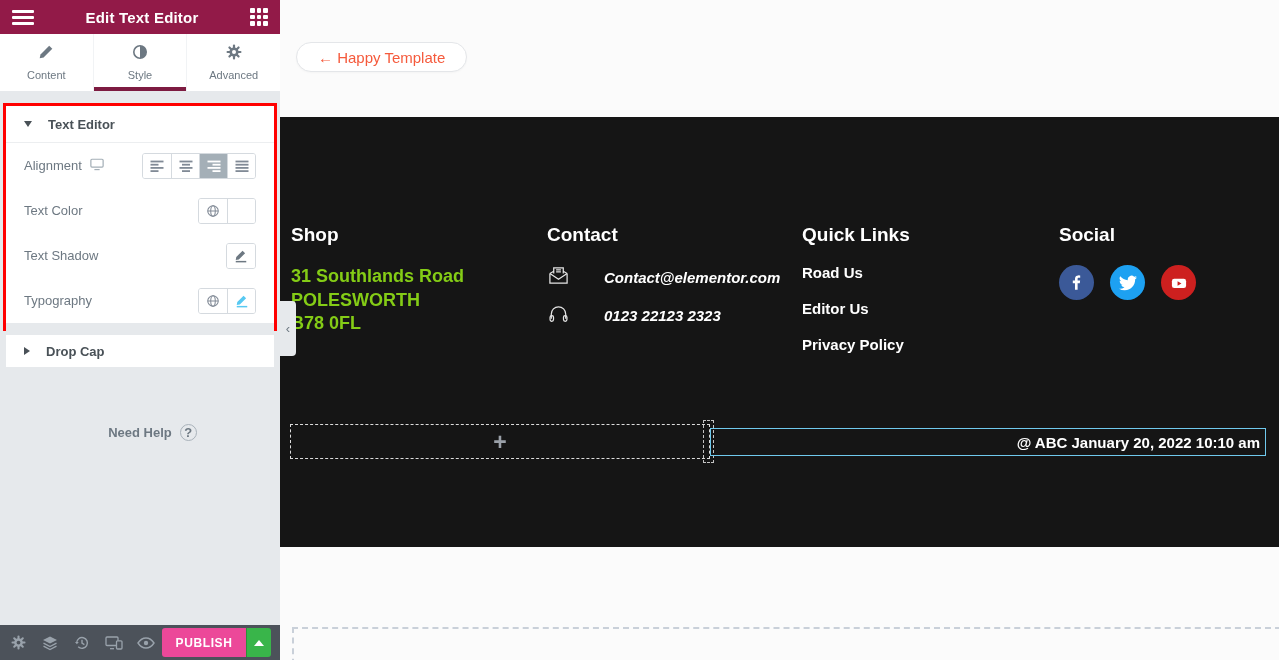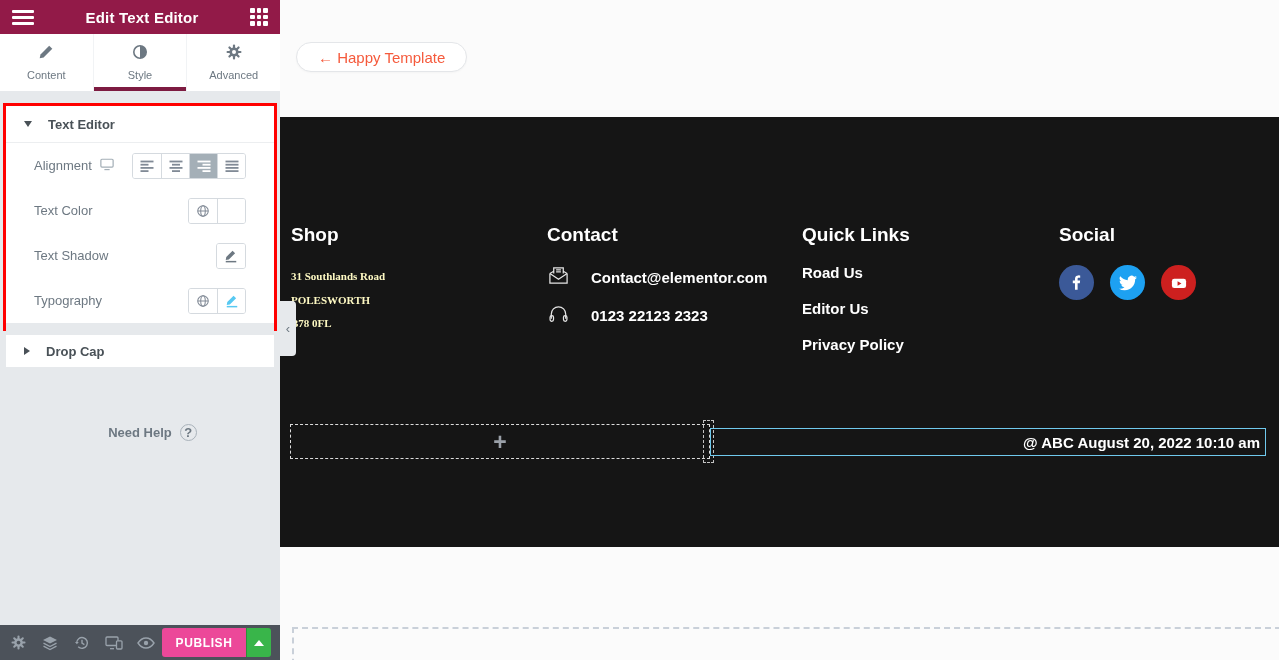--- a/index.html
+++ b/index.html
@@ -22,21 +22,21 @@
   .p-tab:last-child { border-right:none; }
   .p-tab .t-label { font-size:11px; color:#6d7882; }
   .p-tab.active::after { content:""; position:absolute; left:0; right:0; bottom:0; height:4px; background:#7D1B41; }
 
   .red-box { position:absolute; left:3px; top:103px; width:274px; height:228px; border:3px solid #FF0000; background:#E6E9EC; }
   .sec-header { height:37px; background:#fff; display:flex; align-items:center; padding:0 18px; border-bottom:1px solid #ECEEF0; cursor:pointer; }
   .caret-down { width:0; height:0; border-left:4.5px solid transparent; border-right:4.5px solid transparent; border-top:6px solid #495157; }
   .caret-right { width:0; height:0; border-top:4.5px solid transparent; border-bottom:4.5px solid transparent; border-left:6px solid #495157; }
   .sec-title { font-size:13px; font-weight:bold; color:#495157; margin-left:16px; }
 
-  .ctl-row { height:45px; background:#fff; display:flex; align-items:center; justify-content:space-between; padding:0 28px; }
+  .ctl-row { height:45px; background:#fff; display:flex; align-items:center; justify-content:space-between; padding:0 18px; }
   .ctl-label { font-size:13px; color:#6d7882; display:flex; align-items:center; gap:8px; }
   .ctl-group { display:flex; border:1px solid #D5DADF; border-radius:3px; overflow:hidden; background:#fff; }
   .ctl-btn { width:28px; height:24px; display:flex; align-items:center; justify-content:center;
              border-left:1px solid #D5DADF; background:#fff; cursor:pointer; }
   .ctl-btn:first-child { border-left:none; }
   .ctl-btn.active { background:#A4AFB7; }
   .sec-gap { height:12px; background:#E6E9EC; }
   .dropcap-row { height:32px; background:#fff; display:flex; align-items:center; padding:0 18px; cursor:pointer; }
 
   .need-help { position:absolute; top:424px; left:0; right:0; display:flex; align-items:center; justify-content:center; gap:8px; cursor:pointer;padding-left:25px; }
@@ -57,22 +57,22 @@
   
   .canvas { position:absolute; left:280px; top:0; width:1117px; height:660px; background:#FBFBFB; }
   .back-pill { position:absolute; left:16px; top:42px; height:30px; padding:0 21px; background:#fff;
                border:1px solid #E4E6E9; border-radius:16px; display:flex; align-items:center;
                font-size:15px; color:#F55A3C; cursor:pointer; box-shadow:0 1px 2px rgba(0,0,0,.03); }
 
   .dark-footer { position:absolute; left:0; top:117px; width:999px; height:430px; background:#151515; color:#fff; }
   .cols { position:absolute; left:11px; top:108px; right:14px; display:grid; grid-template-columns:256px 255px 257px auto; }
   .col-heading { font-size:19px; font-weight:bold; line-height:19px; color:#fff; }
   .col-body { margin-top:21px; }
-  .addr-line { font-size:11px; font-weight:bold; line-height:23.5px; color:#fef9c3;font-family:Liberation Serif, serif; }
-  .contact-row { display:flex; align-items:center; gap:21px; margin-bottom:13px; }
+  .addr-line { font-size:18px; font-weight:bold; line-height:23.5px; color:#84cc16; }
+  .contact-row { display:flex; align-items:center; gap:34px; margin-bottom:13px;font-style:italic; }
   .contact-row .c-text { font-size:15px; font-weight:bold; color:#fff; cursor:pointer; }
   .q-link { display:block; font-size:15px; font-weight:bold; line-height:15px; color:#fff; margin-bottom:21px; cursor:pointer; text-decoration:none; }
   .social-row { display:flex; gap:16px; }
   .soc-circle { width:35px; height:35px; border-radius:50%; display:flex; align-items:center; justify-content:center; cursor:pointer; }
 
   .add-zone { position:absolute; left:10px; top:307px; width:420px; height:35px;
               border:1px dashed rgba(255,255,255,.85); display:flex; align-items:center; justify-content:center; cursor:pointer; }
   .add-zone .plus { color:#9AA0A8; font-size:23px; font-weight:bold; line-height:20px; }
   .col-frag { position:absolute; left:423px; top:303px; width:11px; height:43px; border:1px dashed rgba(255,255,255,.75); }
   .sel-widget { position:absolute; left:430px; top:311px; width:556px; height:28px; border:1px solid #6FC9ED;
@@ -401,21 +401,21 @@
           </div>
         </div>
       </div>
     </div>
 
     <div class="add-zone">
       <span class="plus">+</span>
     </div>
     <div class="col-frag"></div>
     <div class="sel-widget">
-      <span>@ ABC August 20, 2022 10:10 am</span>
+      <span>@ ABC January 20, 2022 10:10 am</span>
     </div>
   </div>
 
   <div class="collapse-handle">
     <span>‹</span>
   </div>
 
   <div class="section-placeholder"></div>
 </div>
 

